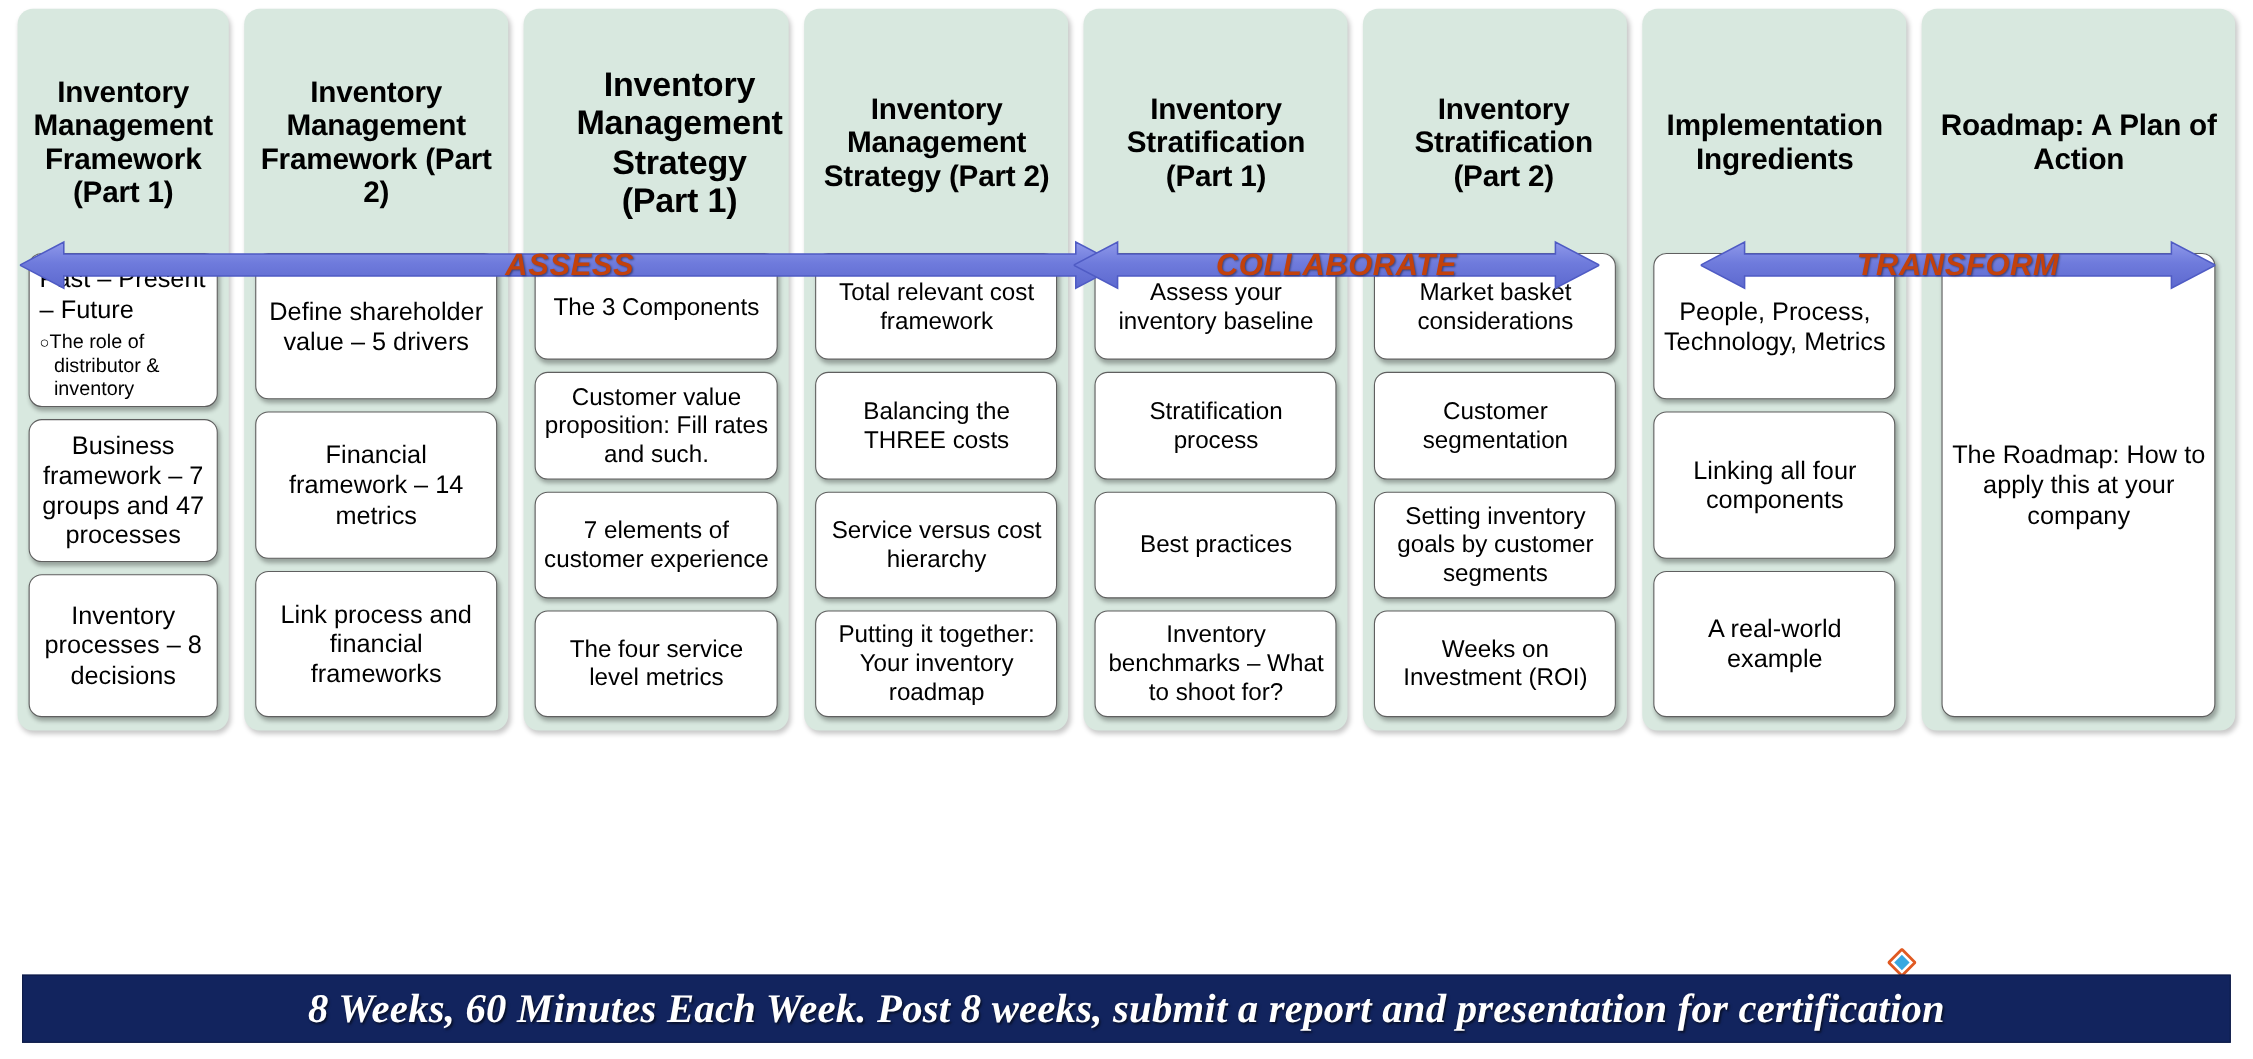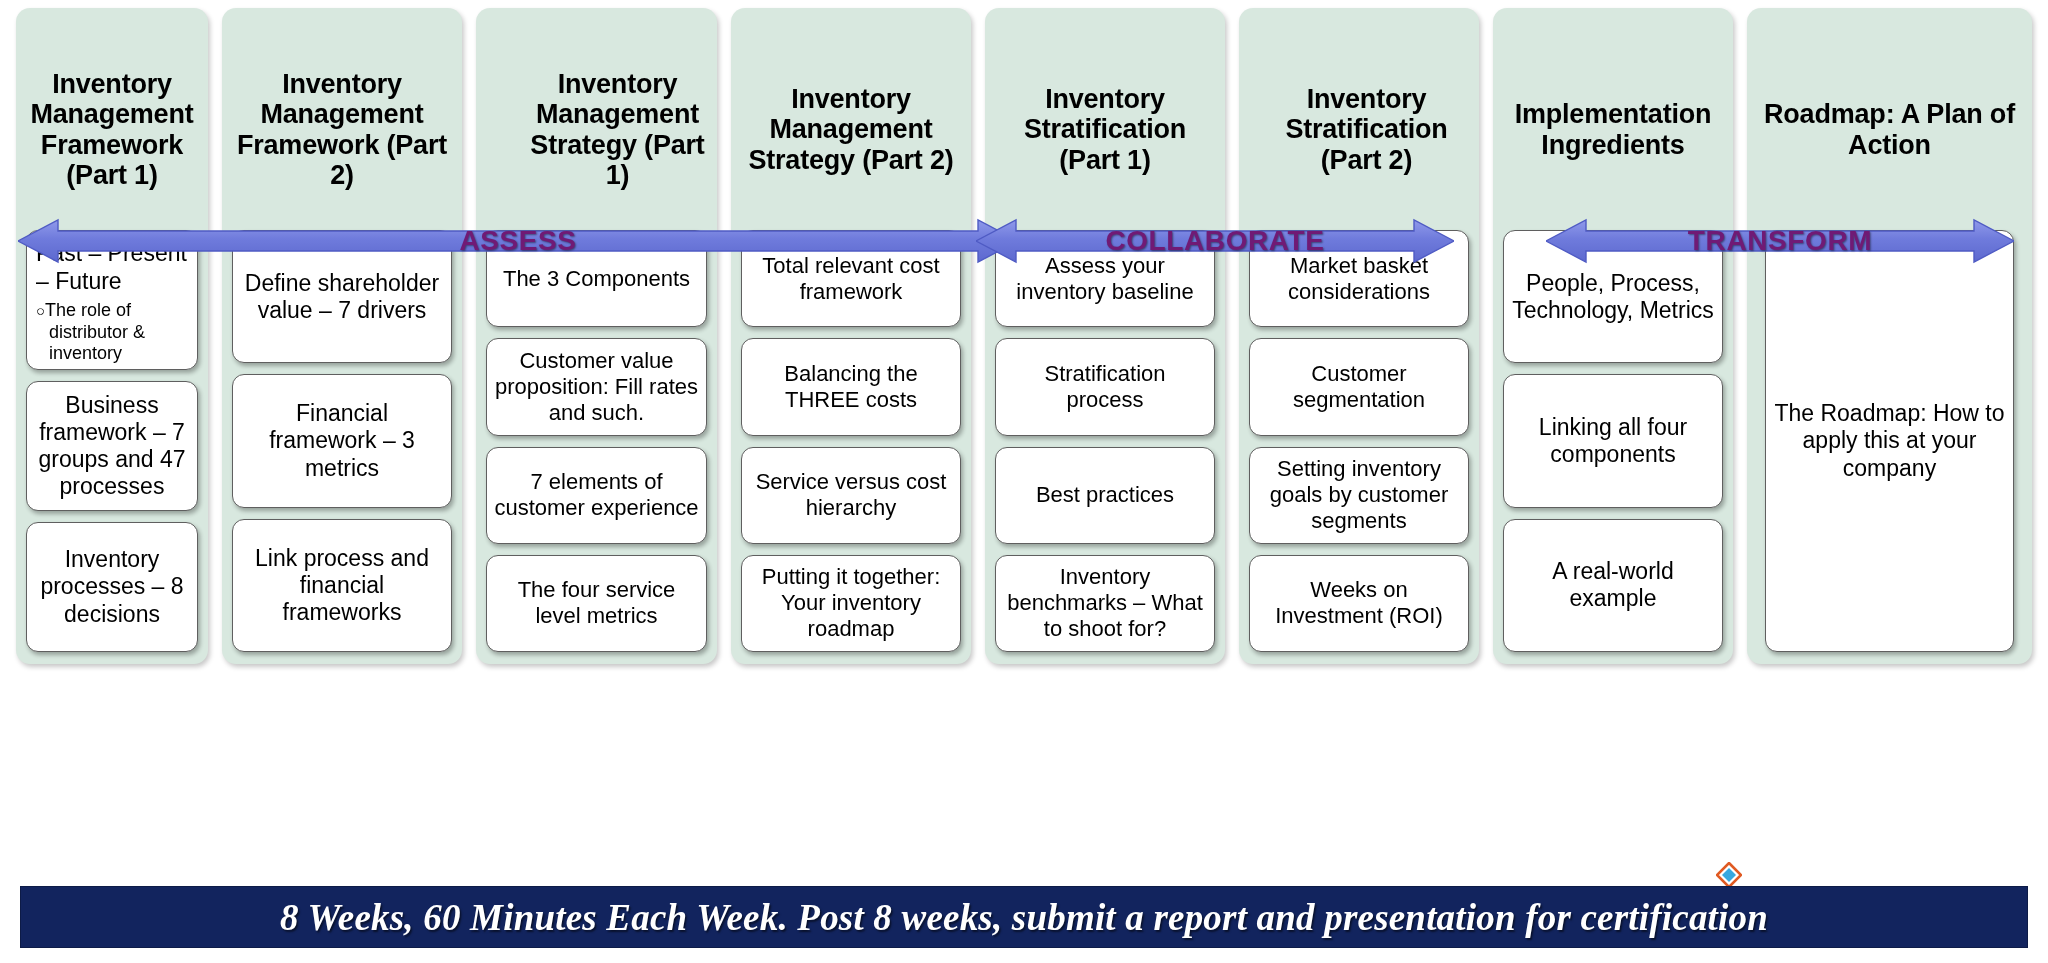--- a/index.html
+++ b/index.html
@@ -102,26 +102,27 @@
   .arrow{
     position:absolute;
     height:46px;
     display:flex;
     align-items:center;
     justify-content:center;
   }
   .arrow svg{ position:absolute; left:0; top:0; }
   .arrow .arrow-label{
     position:relative;
-    color:#701a75;
+    color:#c2410c;
     font-weight:bold;
     font-size:28px;
     letter-spacing:0.6px;
     text-shadow:1px 1px 2px rgba(0,0,0,0.45);
     white-space:nowrap;
+    font-style:italic;
   }
 
   
   .banner{
     position:absolute;
     left:20px; top:886px;
     width:2008px; height:62px;
     background:#12245e;
     border:1px solid #0d1b47;
     display:flex;
@@ -163,28 +164,28 @@
           </div>
         </div>
         <div class="card" style="font-size:23px;">Business framework – 7 groups and 47 processes</div>
         <div class="card" style="font-size:23px;">Inventory processes – 8 decisions</div>
       </div>
     </div>
 
     <div class="column" style="flex:0 0 240px; height:656px;">
       <div class="col-title" style="font-size:27px; height:205px; padding-top:38px;">Inventory Management Framework (Part 2)</div>
       <div class="cards" style="padding-top:17px;">
-        <div class="card" style="font-size:23px;">Define shareholder value – 7 drivers</div>
-        <div class="card" style="font-size:23px;">Financial framework – 3 metrics</div>
+        <div class="card" style="font-size:23px;">Define shareholder value – 5 drivers</div>
+        <div class="card" style="font-size:23px;">Financial framework – 14 metrics</div>
         <div class="card" style="font-size:23px;">Link process and financial frameworks</div>
       </div>
     </div>
 
     <div class="column" style="flex:0 0 241px; height:656px;">
-      <div class="col-title" style="font-size:27px; height:205px; padding-top:38px;padding-left:48px;">Inventory Management Strategy (Part 1)</div>
+      <div class="col-title" style="font-size:31px; height:205px; padding-top:38px;padding-left:48px;">Inventory Management Strategy (Part 1)</div>
       <div class="cards" style="padding-top:17px;">
         <div class="card" style="font-size:22px;">The 3 Components</div>
         <div class="card" style="font-size:22px;">Customer value proposition: Fill rates and such.</div>
         <div class="card" style="font-size:22px;">7 elements of customer experience</div>
         <div class="card" style="font-size:22px;">The four service level metrics</div>
       </div>
     </div>
 
     <div class="column" style="flex:0 0 240px; height:656px;">
       <div class="col-title" style="font-size:27px; height:205px; padding-top:38px;">Inventory Management Strategy (Part 2)</div>

